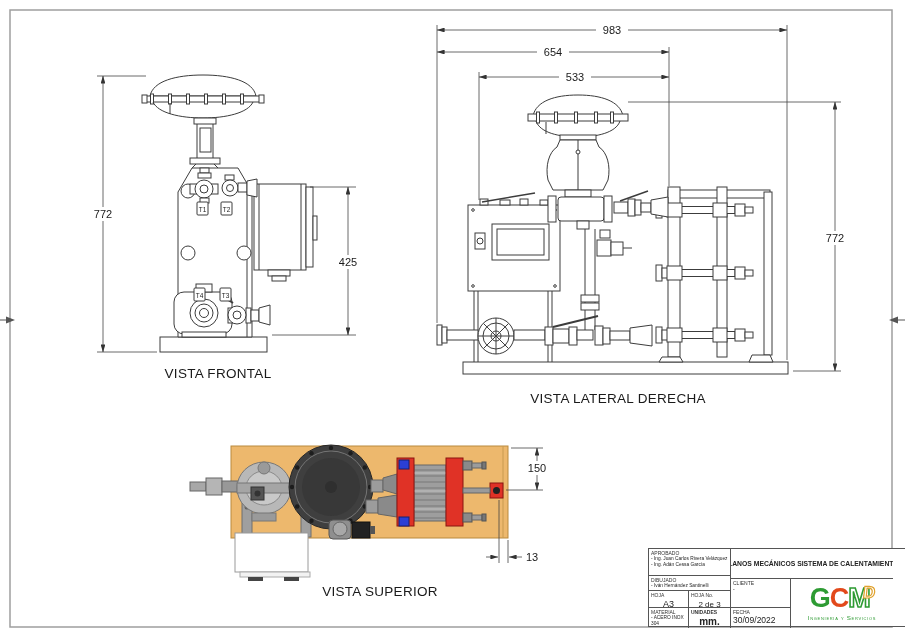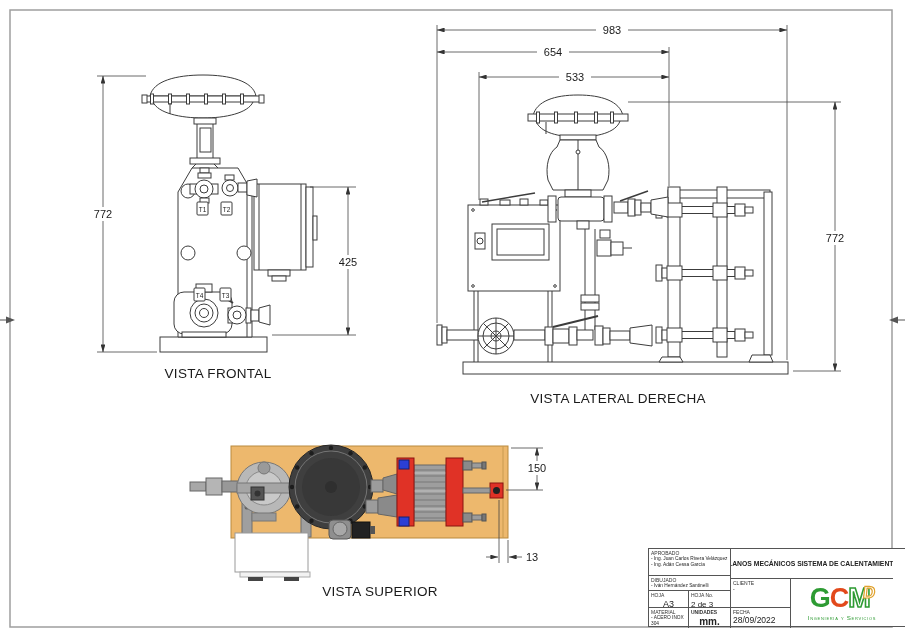--- a/index.html
+++ b/index.html
@@ -10,21 +10,21 @@
   .dimtxt{font-size:11px;}
   .viewlbl{font-size:13.5px;letter-spacing:.3px;}
   .tagtxt{font-size:6.5px;}
 
   
   .tblock{position:absolute;left:648px;top:548px;width:279px;height:79px;border:1px solid #555;box-sizing:border-box;background:#fff;font-size:5px;color:#222;}
   .cell{position:absolute;box-sizing:border-box;border-right:1px solid #555;border-bottom:1px solid #555;overflow:hidden;padding:1px 2px;}
   .lbl{font-size:5px;color:#333;display:block;}
   .names{font-size:4.8px;line-height:1.25;color:#222;}
   .bigval{font-size:9px;text-align:center;display:block;margin-top:1px;}
-  .midval{font-size:8px;text-align:left;display:block;margin-top:2px;}
+  .midval{font-size:8px;text-align:center;display:block;margin-top:2px;}
   .tinyval{font-size:4.8px;line-height:1.2;display:block;width:36px;}
   .titlecell{display:flex;align-items:center;justify-content:center;font-weight:bold;font-size:6.8px;white-space:nowrap;}
   .datecell{font-size:8.5px;}
   .logo{display:flex;flex-direction:column;align-items:center;justify-content:center;height:100%;}
   .logo-letters{font-weight:bold;font-size:27px;line-height:22px;letter-spacing:-1px;}
   .lg-g{color:#2e9b33;}
   .lg-c{color:#e2491b;}
   .lg-m{color:#ffffff;-webkit-text-stroke:1.6px #2e9b33;}
   .lg-d{display:inline-block;font-size:17px;color:#ffffff;-webkit-text-stroke:1.2px #e0a22e;margin-left:-7px;transform:translateY(-9px) skewX(-6deg);}
   .logo-tagline{font-size:6.2px;font-variant:small-caps;letter-spacing:.7px;color:#2e9b33;margin-top:1px;white-space:nowrap;}
@@ -447,21 +447,21 @@
 
   <div class="cell titlecell" style="left:82px;top:0;width:162px;height:30px;border-right:none;">
     <span>PLANOS MECÁNICOS SISTEMA DE CALENTAMIENTO.</span>
   </div>
   <div class="cell" style="left:82px;top:30px;width:60px;height:29px;">
     <span class="lbl">CLIENTE</span>
     <span>-</span>
   </div>
   <div class="cell datecell" style="left:82px;top:59px;width:60px;height:20px;border-bottom:none;">
     <span class="lbl">FECHA</span>
-    <span>28/09/2022</span>
+    <span>30/09/2022</span>
   </div>
   <div class="cell" style="left:142px;top:30px;width:102px;height:49px;border-right:none;border-bottom:none;">
     <div class="logo">
       <div class="logo-letters">
         <span class="lg-g">G</span><span class="lg-c">C</span><span class="lg-m">M</span><span class="lg-d">D</span>
       </div>
       <div class="logo-tagline">Ingeniería y Servicios</div>
     </div>
   </div>
 </div>

